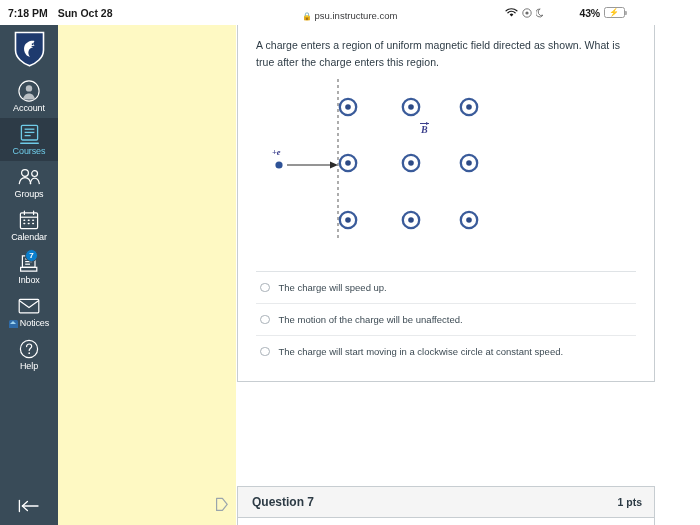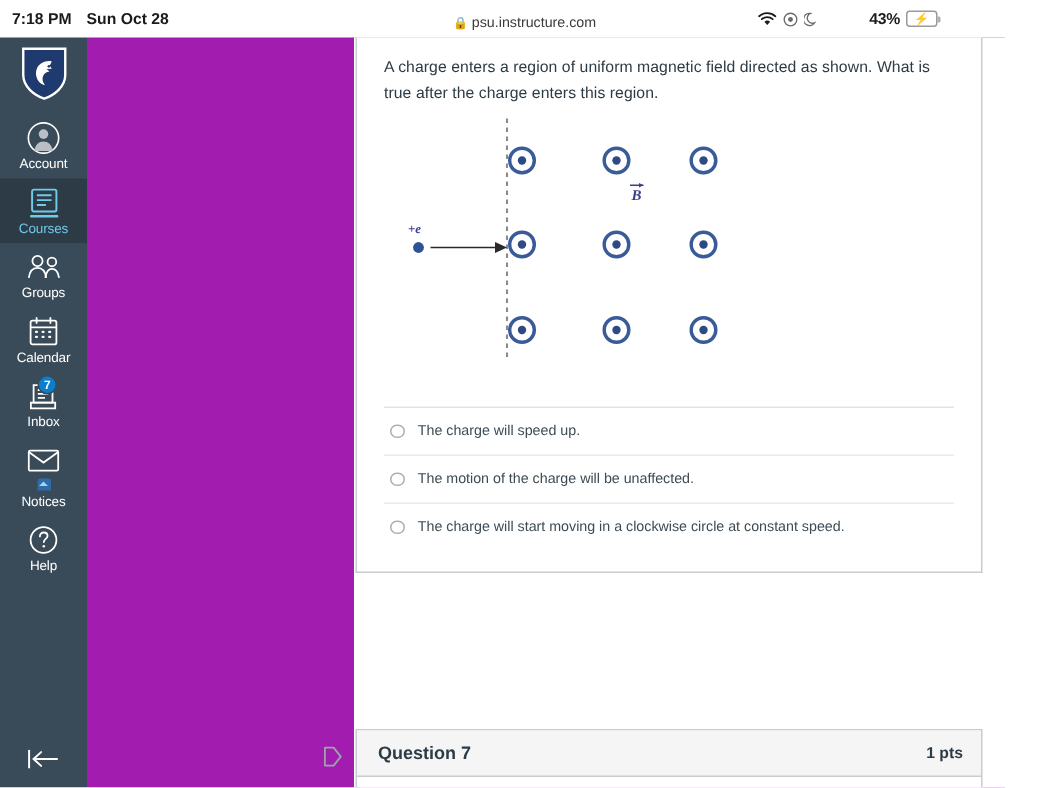--- a/index.html
+++ b/index.html
@@ -57,39 +57,39 @@
   .nav-item.active svg { stroke: #6fcbe8; }
   .nav-icon { height: 22px; display: flex; align-items: center; justify-content: center; }
   .badge {
     position: absolute; top: 2px; left: 31px;
     min-width: 13px; height: 13px; border-radius: 7px;
     background: #0a7ecc; color: #fff;
     font-size: 8px; font-weight: 700;
     display: flex; align-items: center; justify-content: center;
     padding: 0 3px; border: 1.2px solid #394b58;
   }
-  .notices-row { display: flex; align-items: center; gap: 2px; flex-direction: column; }
+  .notices-row { display: flex; align-items: center; gap: 2px; }
   .notices-mini {
     width: 9px; height: 8px; background: #2f6ba8;
     border-radius: 1.5px 1.5px 0 0; position: relative;
   }
   .notices-mini::before {
     content:""; position:absolute; left:1px; top:1.5px;
     width:0; height:0; border-left:3px solid transparent;
     border-right:3px solid transparent; border-bottom:3.5px solid #9fd4ef;
   }
   .collapse-btn {
     position: absolute; bottom: 10px; left: 0; width: 58px;
     display: flex; justify-content: center; cursor: pointer;
   }
 
   
   .page-body {
     position: absolute; left: 58px; top: 25px; width: 612px; height: 500px;
-    background: #a21caf;
+    background: #fef9c3;
   }
   .content-divider {
     position: absolute; left: 178px; top: 0; width: 1px; height: 500px;
     background: #e3e5e7;
   }
   .quiz-area {
     position: absolute; left: 178px; top: 0; width: 464px; height: 500px;
     background: #ffffff;
   }
 

